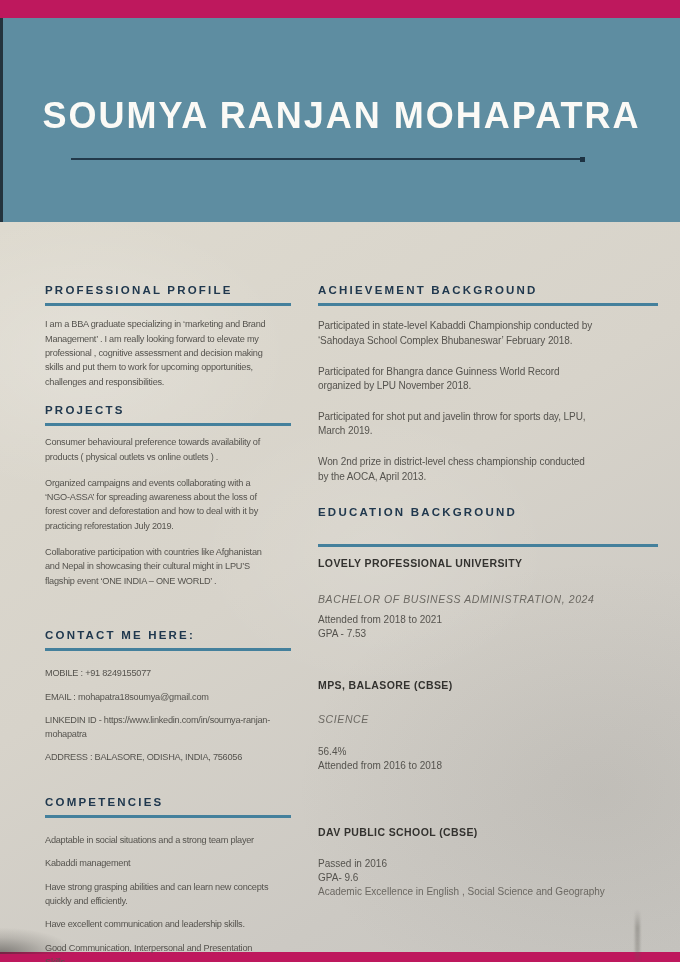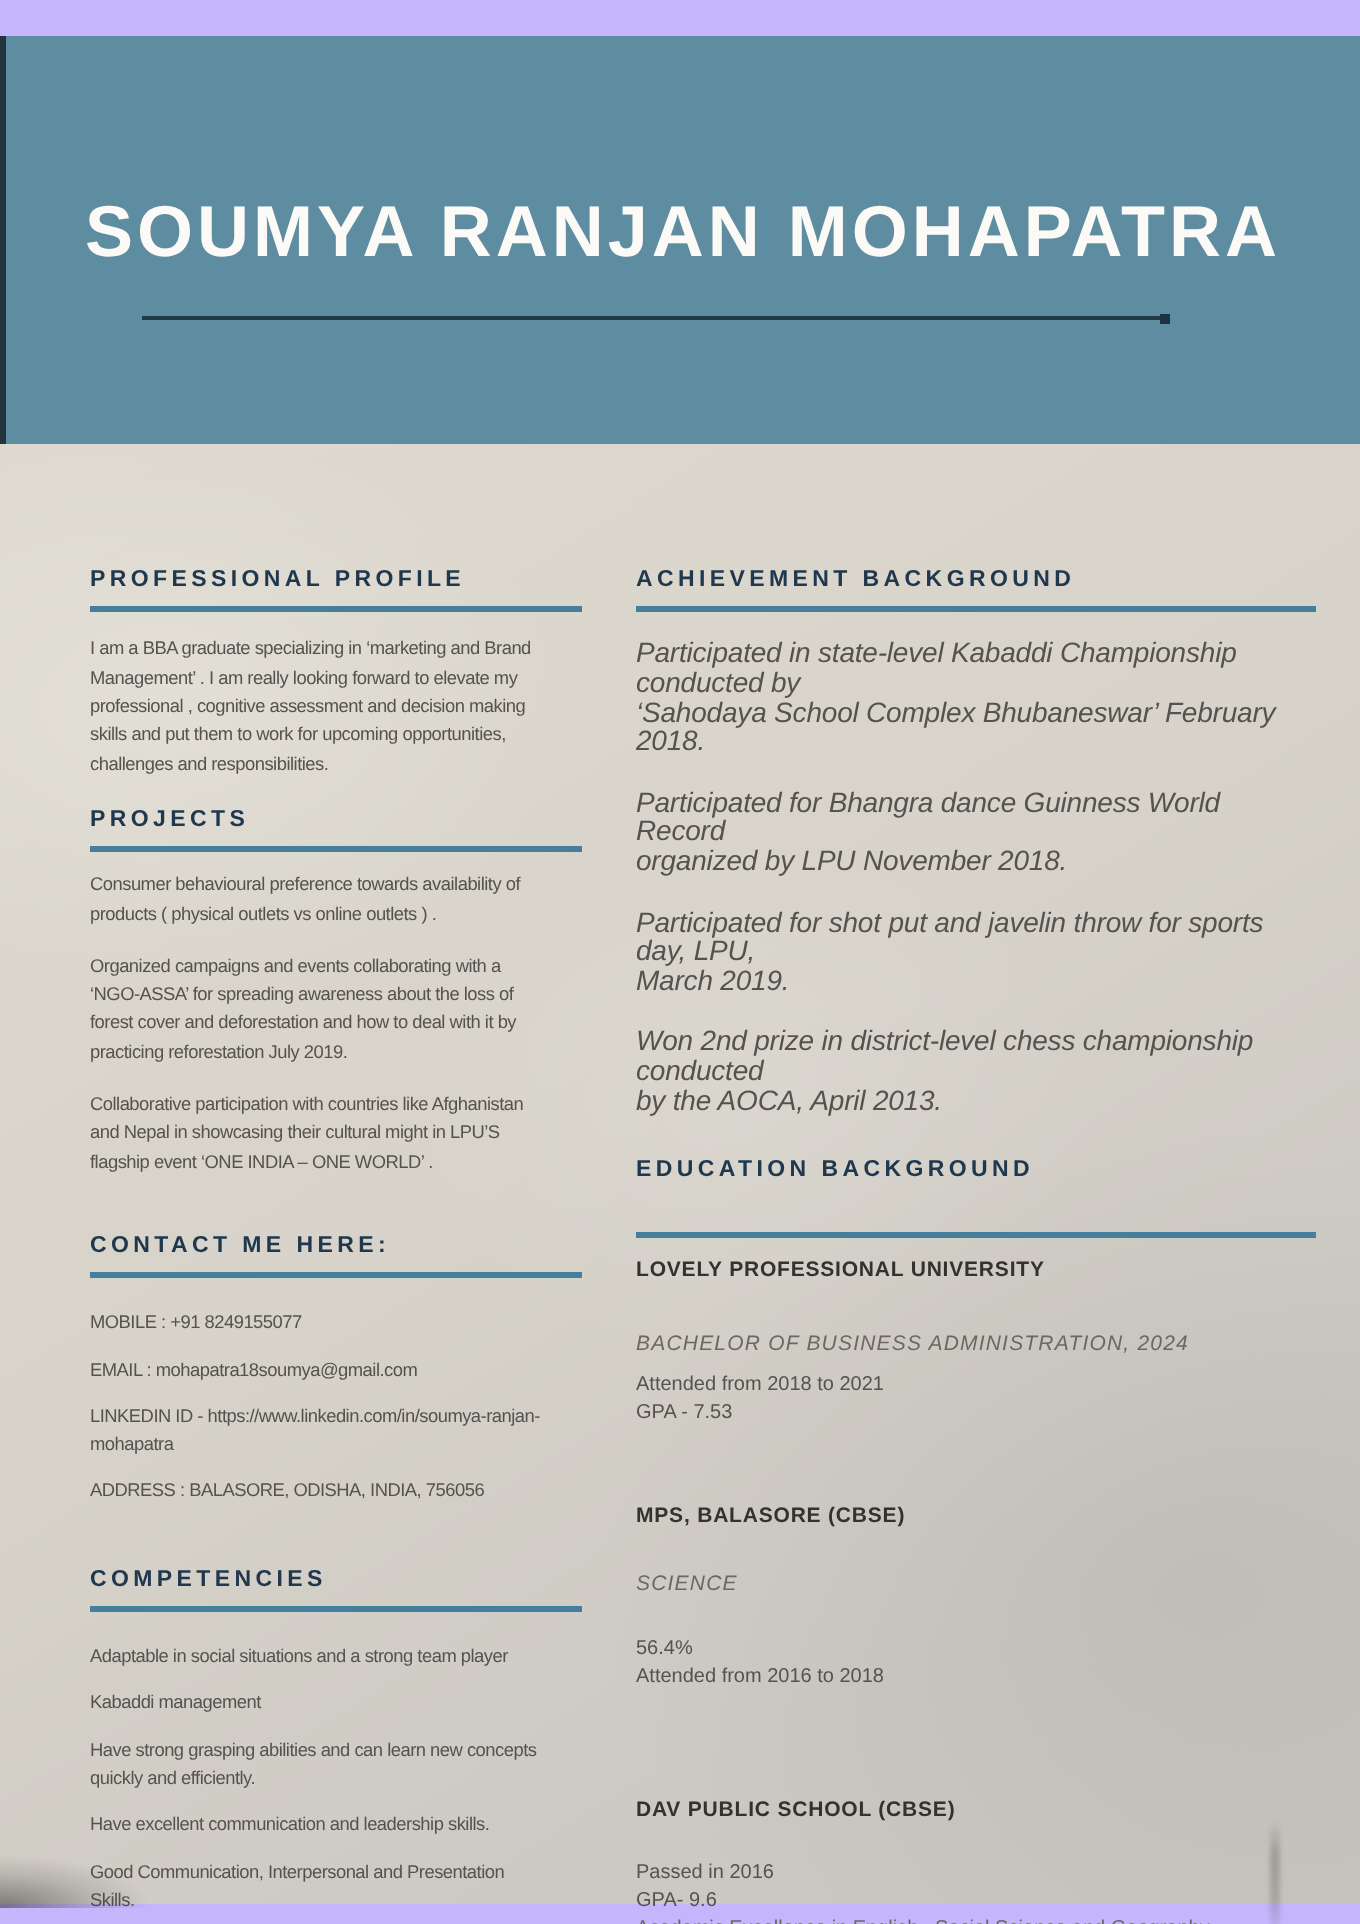--- a/index.html
+++ b/index.html
@@ -3,21 +3,21 @@
 <meta charset="utf-8">
 <style>
   * { margin: 0; padding: 0; box-sizing: border-box; }
   html, body { width: 680px; height: 962px; }
   body {
     font-family: "Liberation Sans", "DejaVu Sans", sans-serif;
     background: #ebe6de;
     position: relative;
     overflow: hidden;
   }
-  .canvas { position: absolute; inset: 0; background: #c4b5fd; }
+  .canvas { position: absolute; inset: 0; background: #be185d; }
 
   
   .header {
     position: absolute; top: 18px; left: 0; right: 0; height: 204px;
     background: #5e8da1;
     border-left: 3px solid #24333d;
   }
   .name {
     position: absolute; top: 80px; left: 0; right: 0;
     text-align: center;
@@ -72,32 +72,32 @@
   
   .col-left .body, .col-left .item {
     font-size: 9.2px; letter-spacing: -0.25px; line-height: 14.3px;
     color: #55534e; white-space: pre-line;
   }
   .col-left .body { margin-top: 11px; }
   .sec-projects { margin-top: 14px; }
   .sec-projects .item { margin-top: 9px; margin-bottom: 12px; }
   .sec-projects .item:first-of-type { margin-top: 9px; }
   .sec-projects .item + .item { margin-top: 0; }
-  .sec-contact { margin-top: 28px; }
+  .sec-contact { margin-top: 40px; }
   .sec-contact .item { margin-top: 15px; margin-bottom: 0; }
   .sec-contact .item + .item { margin-top: 9px; }
   .sec-competencies { margin-top: 30px; }
   .sec-competencies .item { margin-top: 15px; }
   .sec-competencies .item + .item { margin-top: 9px; }
 
   
   .col-right .achv {
-    font-size: 14px; letter-spacing: -0.1px; line-height: 14.6px;
+    font-size: 10px; letter-spacing: -0.1px; line-height: 14.6px;
     color: #55534e; white-space: pre-line;
-    margin-top: 13px; margin-bottom: 16px; font-style: italic;
+    margin-top: 13px; margin-bottom: 16px;
   }
   .col-right .achv + .achv { margin-top: 0; }
   .sec-education { margin-top: 21px; }
   .edu-entry .school-name {
     font-size: 10.5px; font-weight: 700; letter-spacing: 0.4px;
     color: #33322f; line-height: 1.25;
   }
   .edu-entry .degree {
     font-size: 10.5px; font-style: italic; letter-spacing: 0.6px;
     color: #6b6862; line-height: 1.25;

